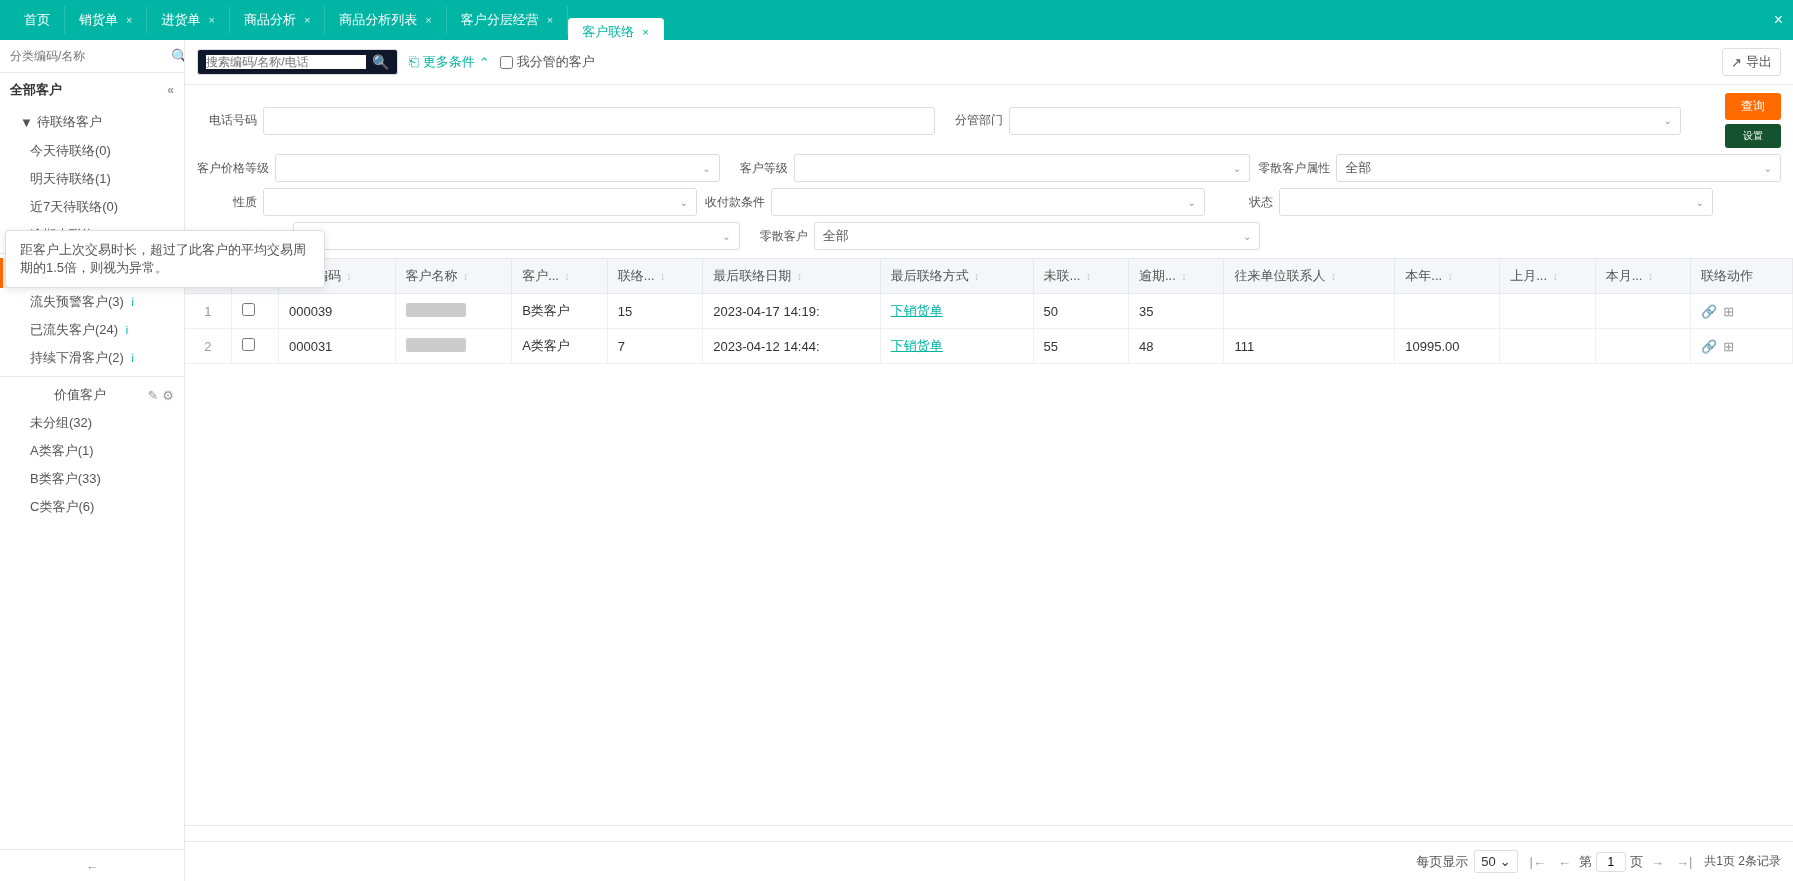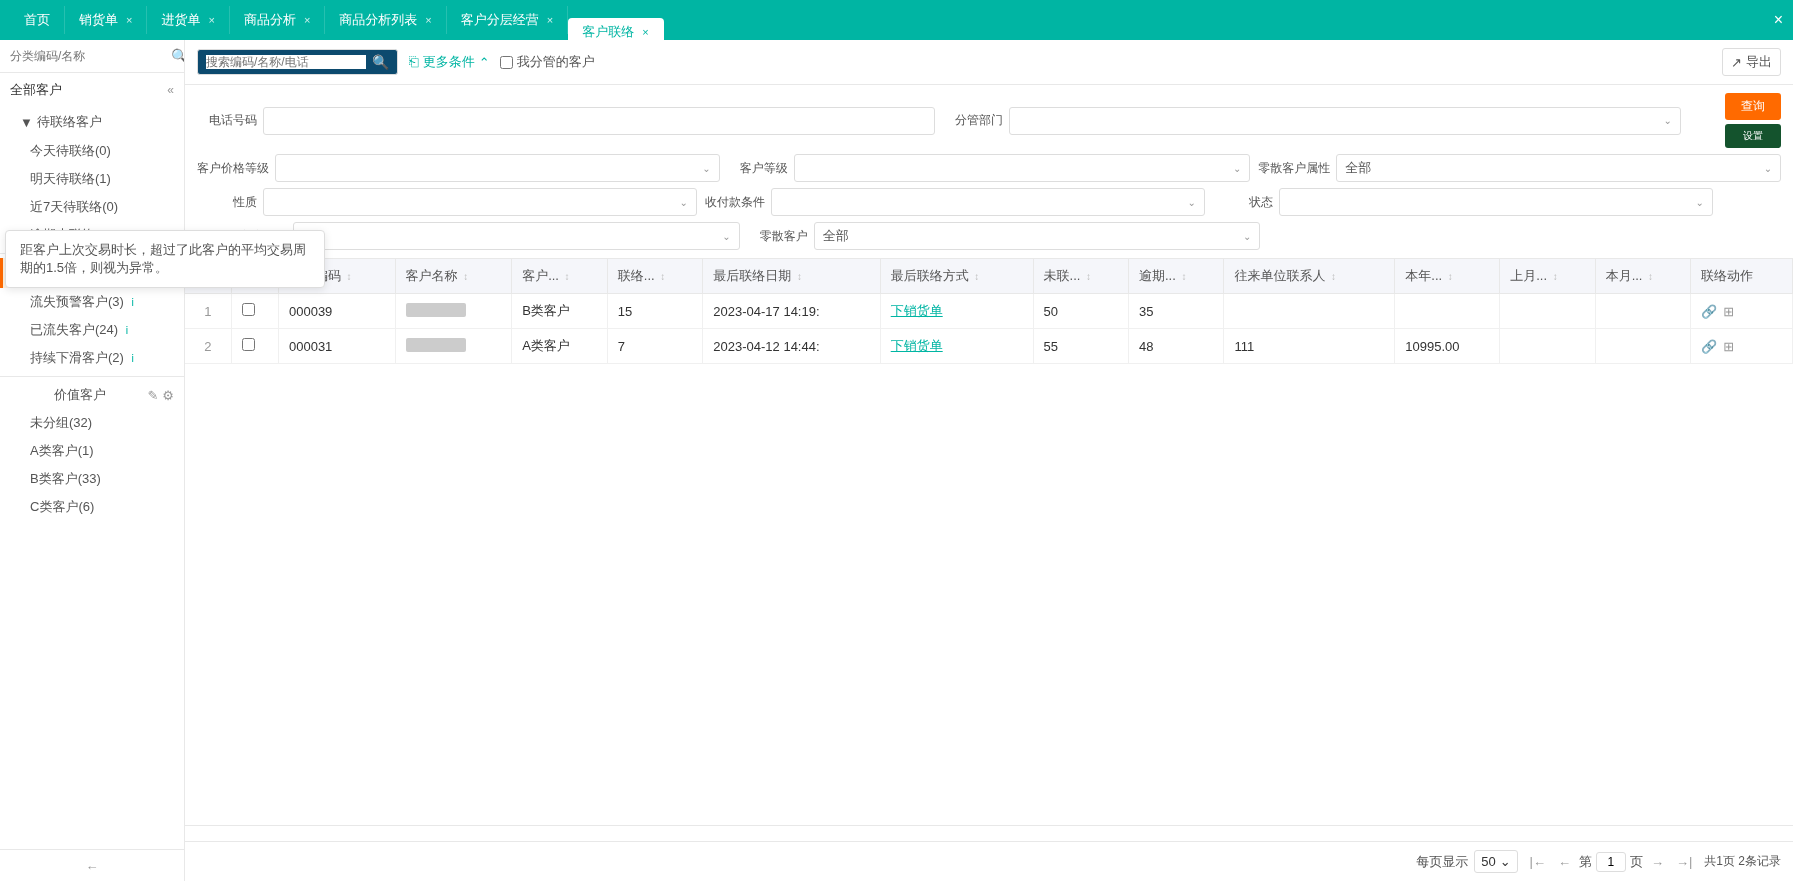--- a/index.html
+++ b/index.html
@@ -29,21 +29,21 @@
       overflow-y: auto; display: flex; flex-direction: column;
     }
     .sidebar-search {
       display: flex; align-items: center; border-bottom: 1px solid #e8e8e8; padding: 8px 10px; gap: 6px;
     }
     .sidebar-search input {
       border: none; outline: none; font-size: 12px; color: #666; flex: 1; background: transparent;
     }
     .sidebar-search .search-icon { color: #999; font-size: 14px; cursor: pointer; }
     .sidebar-section-header {
-      display: flex; align-items: center; padding: 8px 10px; font-weight: normal; font-size: 13px;
+      display: flex; align-items: center; padding: 8px 10px; font-weight: bold; font-size: 13px;
       color: #333; justify-content: space-between; cursor: pointer;
     }
     .sidebar-section-header .collapse-icon { color: #999; font-size: 12px; }
     .sidebar-group-label {
       display: flex; align-items: center; padding: 6px 10px 6px 20px; color: #555; font-size: 12px;
       cursor: pointer; gap: 4px;
     }
     .sidebar-group-label.active { background: #fff3e0; color: #ff6a00; border-left: 3px solid #ff6a00; }
     .sidebar-item {
       padding: 5px 10px 5px 30px; font-size: 12px; color: #555; cursor: pointer;
@@ -58,21 +58,21 @@
     
     .content-area { flex: 1; display: flex; flex-direction: column; overflow: hidden; background: #f5f6fa; }
 
     
     .toolbar {
       background: white; border-bottom: 1px solid #e8e8e8; padding: 8px 12px;
       display: flex; align-items: center; gap: 10px;
     }
     .search-box {
       display: flex; align-items: center; border: 1px solid #ddd; border-radius: 3px;
-      padding: 4px 8px; gap: 6px; background: #0c4a6e; min-width: 200px;
+      padding: 4px 8px; gap: 6px; background: #0f172a; min-width: 200px;
     }
     .search-box input { border: none; outline: none; font-size: 12px; color: #666; width: 160px; }
     .search-icon-btn { color: #999; cursor: pointer; font-size: 14px; }
     .more-conditions {
       display: flex; align-items: center; gap: 4px; color: #00b5a3; cursor: pointer; font-size: 12px;
     }
     .checkbox-label { display: flex; align-items: center; gap: 4px; font-size: 12px; color: #555; cursor: pointer; }
     .export-btn {
       margin-left: auto; display: flex; align-items: center; gap: 4px;
       color: #555; font-size: 12px; cursor: pointer; border: 1px solid #ddd;

